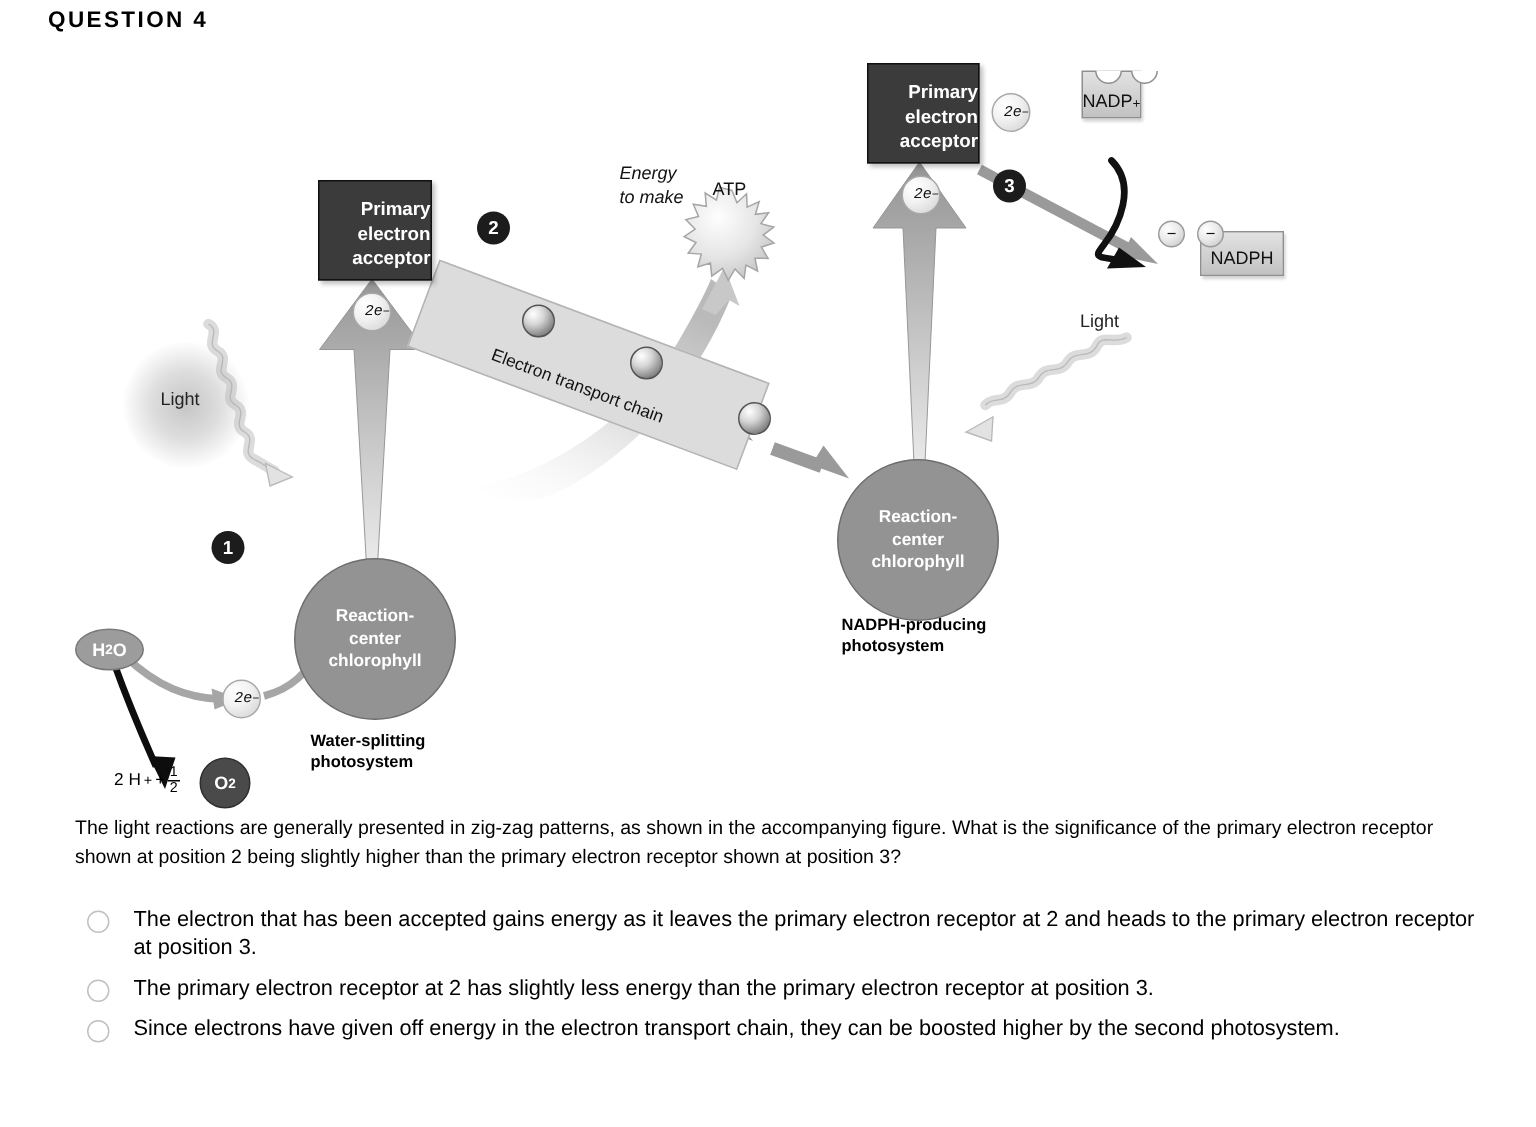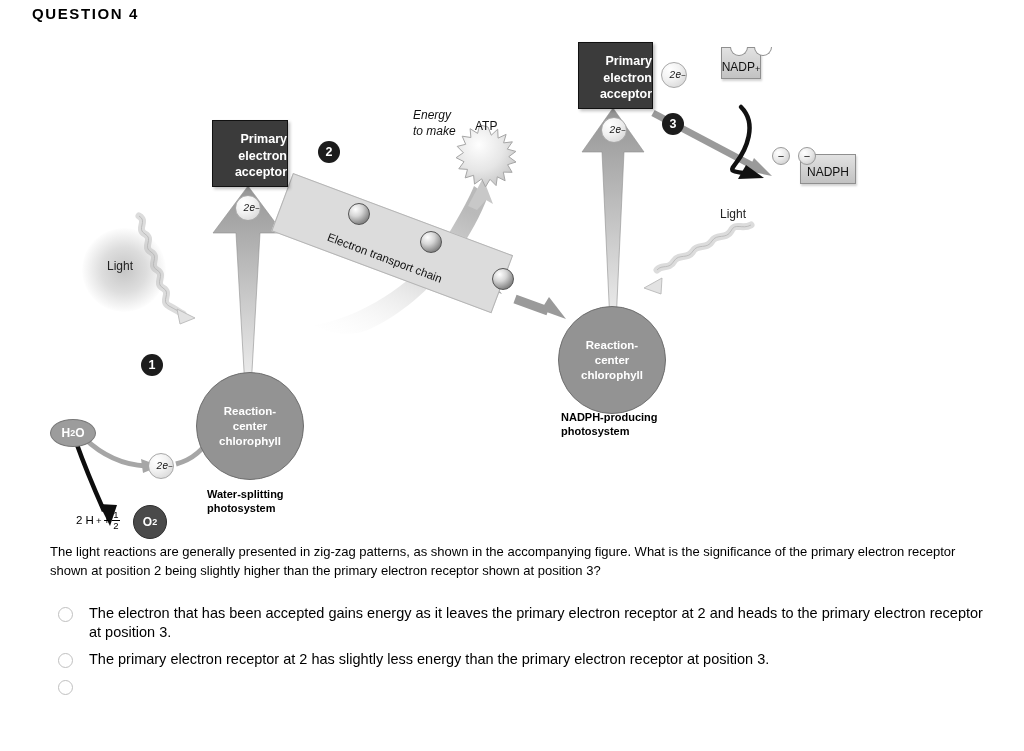--- a/index.html
+++ b/index.html
@@ -460,14 +460,15 @@
   <div class="answer-row">
     <div class="radio"></div>
     <div class="answer-text">The electron that has been accepted gains energy as it leaves the primary electron receptor at 2 and heads to the primary electron receptor at position 3.</div>
   </div>
   <div class="answer-row">
     <div class="radio"></div>
     <div class="answer-text">The primary electron receptor at 2 has slightly less energy than the primary electron receptor at position 3.</div>
   </div>
   <div class="answer-row">
     <div class="radio"></div>
+    <div class="answer-text">Since electrons have given off energy in the electron transport chain, they can be boosted higher by the second photosystem.</div>
   </div>
 </div>
 
 </body></html>

